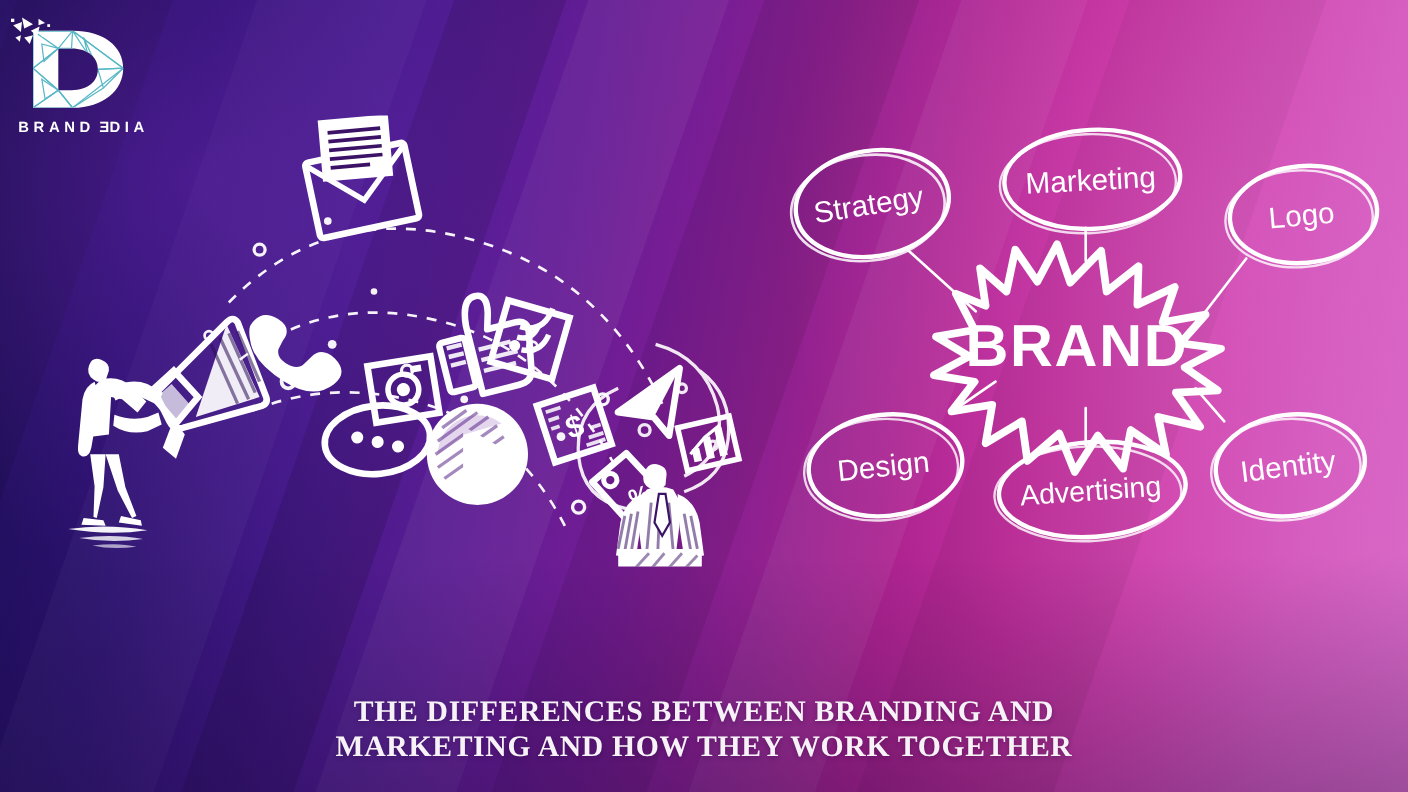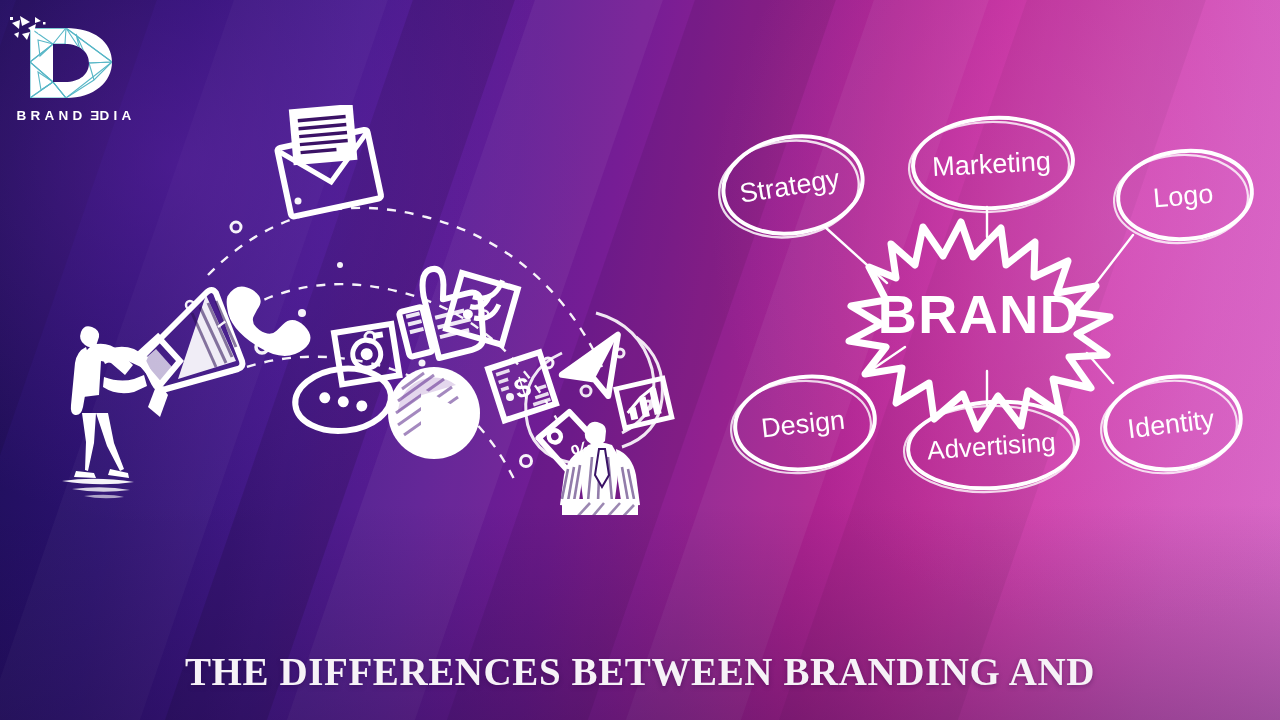--- a/index.html
+++ b/index.html
@@ -88,21 +88,21 @@
   #art-mindmap   { left:715px; top:115px; width:545px; height:390px; }
 
   
   #title {
     position:absolute;
     left:0; right:0; bottom:26px;
     text-align:center;
     padding:0 40px;
     font-family:"Liberation Serif", serif;
     font-weight:700;
-    font-size:39px;
+    font-size:27px;
     line-height:1.16;
     letter-spacing:0.6px;
     color:#f6f2f7;
     text-shadow:0 2px 5px rgba(40,0,60,0.33);
   }
   #title .tline { display:block; white-space:nowrap; }
 </style>
 </head>
 <body>
 
@@ -427,15 +427,16 @@
 
     <g>
       <ellipse cx="458" cy="308" rx="68" ry="46" fill="none" stroke="#ffffff" stroke-width="4" transform="rotate(-7 458 308)"></ellipse>
       <ellipse cx="454" cy="312" rx="68" ry="46" fill="none" stroke="#ffffff" stroke-width="2.2" opacity="0.8" transform="rotate(-5 454 312)"></ellipse>
       <text x="457" y="318" text-anchor="middle" font-family="'Liberation Sans', sans-serif" font-size="27" fill="#ffffff" transform="rotate(-7 457 318)">Identity</text>
     </g>
   </svg>
 
   <h1 id="title">
     <span class="tline">THE DIFFERENCES BETWEEN BRANDING AND</span>
+    <span class="tline">MARKETING AND HOW THEY WORK TOGETHER</span>
   </h1>
 
 </div>
 
 </body></html>

